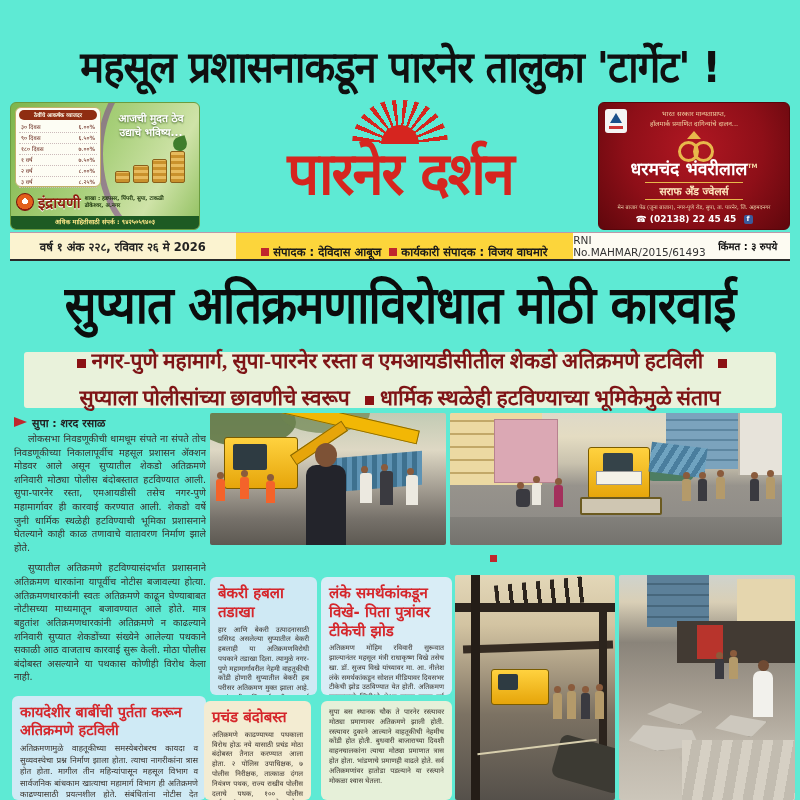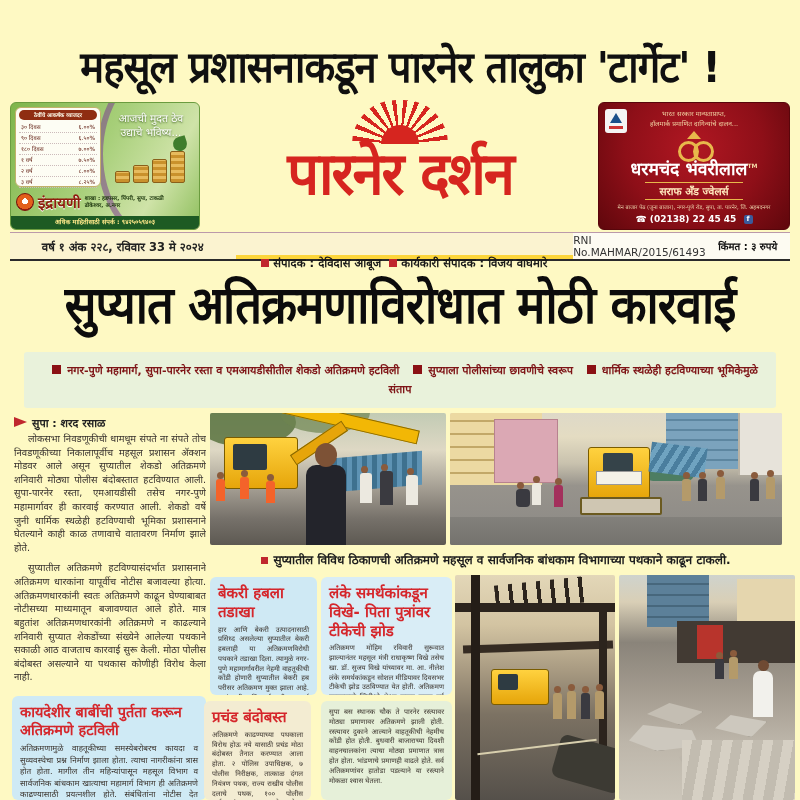--- a/index.html
+++ b/index.html
@@ -1,16 +1,16 @@
 <!DOCTYPE html>
 <html><head>
 <meta charset="utf-8">
 <style>
   html,body{margin:0;padding:0;background:#fff;}
-  .page{position:relative;width:800px;height:800px;background:#fef9c3;overflow:hidden;
+  .page{position:relative;width:800px;height:800px;background:#5eead4;overflow:hidden;
         font-family:"DejaVu Sans","Liberation Sans",sans-serif;color:#222;}
   .abs{position:absolute;}
 
   
   .top-headline{left:10px;top:34px;width:780px;height:66px;text-align:center;
     font-size:40px;font-weight:800;color:#101010;letter-spacing:-1px;white-space:nowrap;
     line-height:66px;transform:scaleY(1.08);}
 
   
   .masthead-row{left:10px;top:102px;width:780px;height:126px;}
@@ -29,21 +29,21 @@
     border:1px solid #6b9c3f;font-size:6px;}
   .ad-left .swoosh{position:absolute;right:-30px;top:-40px;width:120px;height:170px;border-radius:50%;
     border:6px solid #7b3f8f;opacity:.55;}
   .rate-card{position:absolute;left:4px;top:4px;width:86px;height:80px;background:#fdfdf4;
     border:1px solid #c2b06a;border-radius:6px;padding:2px 3px;box-sizing:border-box;}
   .rate-title{display:block;text-align:center;background:#8f2d12;color:#ffe;border-radius:5px;
     font-size:5.5px;padding:1px 0;margin-bottom:2px;font-weight:bold;}
   .rate-row{display:flex;justify-content:space-between;font-size:5.8px;color:#5a1408;
     border-bottom:1px dotted #cbb;padding:1px 2px;}
   .ad-left .tagline{position:absolute;left:96px;top:8px;width:88px;text-align:center;
-    font-size:10.5px;font-weight:400;color:#fff;text-shadow:0 1px 2px #3c5d20;line-height:1.35;}
+    font-size:10.5px;font-weight:700;color:#fff;text-shadow:0 1px 2px #3c5d20;line-height:1.35;}
   .coins{position:absolute;left:104px;top:46px;width:70px;height:34px;display:flex;align-items:flex-end;gap:3px;}
   .coin-stack{flex:1;background:repeating-linear-gradient(0deg,#c9912c 0 3px,#e7bb5e 3px 6px);
     border-radius:2px;border:1px solid #8a601a;}
   .sprout{position:absolute;right:-2px;top:-12px;width:14px;height:14px;border-radius:50% 0 50% 50%;
     background:#3f7d2c;transform:rotate(-18deg);}
   .brand-row{position:absolute;left:5px;top:88px;width:178px;height:22px;display:flex;align-items:center;gap:4px;}
   .brand-logo{width:16px;height:16px;border-radius:50%;background:radial-gradient(circle at 50% 45%,#fff 0 3px,#e2601c 3px 8px,#a01d12 8px);border:1px solid #7a1208;}
   .brand-name{font-size:15px;font-weight:800;color:#8f1d0e;text-shadow:0 1px 0 #fff;}
   .brand-branches{font-size:5.6px;color:#203a10;font-weight:bold;line-height:1.2;width:92px;}
   .ad-left .contact{position:absolute;left:0;bottom:0;width:100%;height:13px;background:#1d5a23;
@@ -69,33 +69,33 @@
     border-left:none;border-right:none;font-size:10.5px;color:#ffe9bd;font-weight:bold;}
   .ad-right .addr{margin-top:4px;font-size:5.4px;color:#f0d9b0;padding:0 6px;line-height:1.4;}
   .ad-right .phone-row{margin-top:2px;font-size:9px;font-weight:bold;color:#fff;}
   .fb{display:inline-block;width:9px;height:9px;background:#3a5a9b;color:#fff;font-size:7px;
     line-height:9px;border-radius:2px;margin-left:4px;vertical-align:1px;}
 
   
   .dateline{left:10px;top:232px;width:780px;height:26px;display:flex;align-items:stretch;
     background:#fbf3d0;border-top:1px solid #b9a; border-bottom:2px solid #2a2a2a;font-size:11.5px;}
   .dl-issue{width:235px;display:flex;align-items:center;justify-content:center;font-weight:bold;color:#222;}
-  .dl-editors{width:352px;background:#fcd53b;display:flex;align-items:flex-start;justify-content:center;
-    gap:8px;font-weight:800;color:#1a1a1a;margin-top:22px;}
+  .dl-editors{width:352px;background:#fcd53b;display:flex;align-items:flex-end;justify-content:center;
+    gap:8px;font-weight:800;color:#1a1a1a;}
   .sq{display:inline-block;width:8px;height:8px;background:#c0272d;margin-right:4px;vertical-align:0;}
   .dl-rni{flex:1;display:flex;align-items:center;justify-content:center;background:#fdfbf2;color:#333;font-size:10.5px;}
   .dl-price{width:88px;display:flex;align-items:center;justify-content:center;background:#fdfbf2;
     font-weight:800;font-size:10px;color:#111;}
 
   
   .lead-headline{left:6px;top:262px;width:788px;height:86px;text-align:center;font-size:47px;
     font-weight:900;color:#0c0c0c;letter-spacing:-1px;white-space:nowrap;line-height:86px;transform:scaleY(1.1);}
   .subhead-box{left:24px;top:352px;width:752px;height:56px;background:#e9f2db;border-radius:3px;
     display:flex;align-items:center;justify-content:center;text-align:center;padding:0 18px;box-sizing:border-box;}
-  .subhead-box .inner{font-size:11px;font-weight:800;color:#7e1416;line-height:1.75;}
+  .subhead-box .inner{font-size:21px;font-weight:800;color:#7e1416;line-height:1.75;font-family:Liberation Serif, serif;}
   .subhead-box .sq{width:9px;height:9px;background:#8b1114;margin:0 6px 0 10px;}
 
   
   .byline{left:14px;top:414px;width:190px;height:16px;display:flex;align-items:center;gap:5px;
     font-size:11px;font-weight:800;color:#222;}
   .flag{width:13px;height:10px;background:#c0272d;clip-path:polygon(0 0,100% 50%,0 100%);}
   .body-col{left:14px;top:432px;width:192px;height:258px;overflow:hidden;}
   .body-col p{margin:0 0 7px;font-size:9.6px;line-height:1.42;text-align:justify;color:#38322e;text-indent:14px;}
 
   .box{box-sizing:border-box;border-radius:6px;padding:7px 8px;overflow:hidden;}
@@ -268,21 +268,21 @@
       <div><span class="sub">सराफ अँड ज्वेलर्स</span></div>
       <div class="addr">मेन बाजार पेठ (जुना बाजार), नगर-पुणे रोड, सुपा, ता. पारनेर, जि. अहमदनगर</div>
       <div class="phone-row">
         <span>☎ (02138) 22 45 45</span>
         <span class="fb">f</span>
       </div>
     </div>
   </div>
 
   <div class="abs dateline">
-    <div class="dl-issue">वर्ष १ अंक २२८, रविवार 33 मे २०२४</div>
+    <div class="dl-issue">वर्ष १ अंक २२८, रविवार २६ मे 2026</div>
     <div class="dl-editors">
       <span><i class="sq"></i><span>संपादक : देविदास आबूज</span></span>
       <span><i class="sq"></i><span>कार्यकारी संपादक : विजय वाघमारे</span></span>
     </div>
     <div class="dl-rni">RNI No.MAHMAR/2015/61493</div>
     <div class="dl-price">किंमत : ३ रुपये</div>
   </div>
 
   <div class="abs lead-headline">सुप्यात अतिक्रमणाविरोधात मोठी कारवाई</div>
   <div class="abs subhead-box">
@@ -344,21 +344,21 @@
     <i class="fig f-magenta" style="left:104px;top:72px;"></i>
     <i class="fig f-dark" style="left:66px;top:76px;width:14px;height:18px;border-radius:4px;"></i>
     <i class="fig f-khaki" style="left:232px;top:66px;"></i>
     <i class="fig f-dark" style="left:248px;top:66px;"></i>
     <i class="fig f-khaki" style="left:266px;top:64px;"></i>
     <i class="fig f-dark" style="left:300px;top:66px;"></i>
     <i class="fig f-khaki" style="left:316px;top:64px;"></i>
   </div>
 
   <div class="abs photo-caption">
-    <i class="sq"></i><span>सुप्यातील विविध ठिकाणची अतिक्रमणे महसूल व सार्वजनिक बांधकाम विभागाच्या पथकाने काढून टाकली.</span>
+    <i class="sq"></i>
   </div>
 
   <div class="abs box box-bakery">
     <h3>बेकरी हबला तडाखा</h3>
     <div class="bd">हार आणि बेकरी उत्पादनासाठी प्रसिध्द असलेल्या सुप्यातील बेकरी हबलाही या अतिक्रमणविरोधी पथकाने तडाखा दिला. त्यामुळे नगर-पुणे महामार्गावरील नेहमी वाहतूकीची कोंडी होणारी सुप्यातील बेकरी हब परीसर अतिक्रमण मुक्त झाला आहे. सायंकाळी उशिरापर्यंत ही कारवाई सुरू होती.</div>
   </div>
   <div class="abs box box-lanke">
     <h3>लंके समर्थकांकडून विखे- पिता पुत्रांवर टीकेची झोड</h3>
     <div class="bd">अतिक्रमण मोहिम रविवारी सुरूवात झाल्यानंतर महसूल मंत्री राधाकृष्ण विखे तसेच खा. डॉ. सुजय विखे यांच्यावर मा. आ. नीलेश लंके समर्थकांकडून सोशल मीडियावर दिवसभर टीकेची झोड उठविण्यात येत होती. अतिक्रमण काढतानाचे व्हिडीओ शेअर करून सुजय पर्व आले हे विखे यांच्या निवडणूकीतील गाणे त्यासोबत जोडण्यात आले होते.</div>
   </div>

